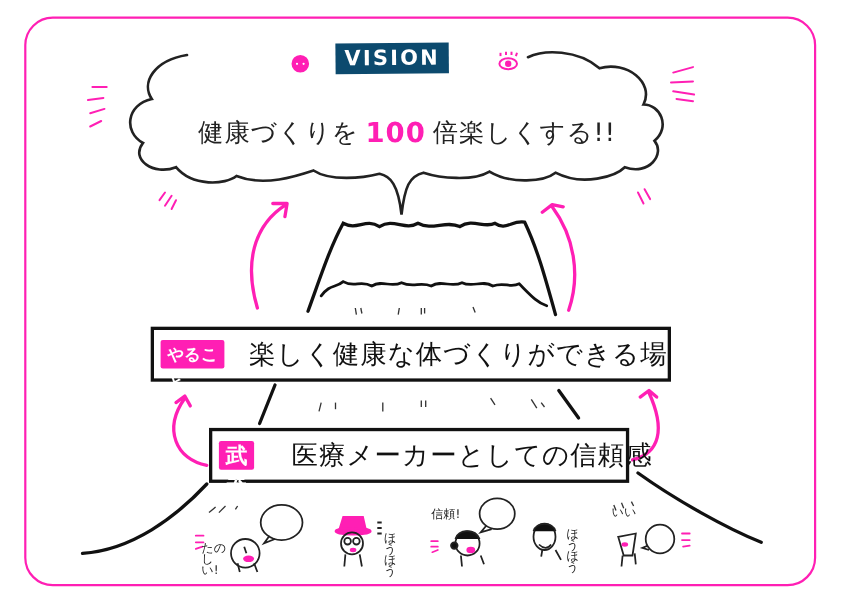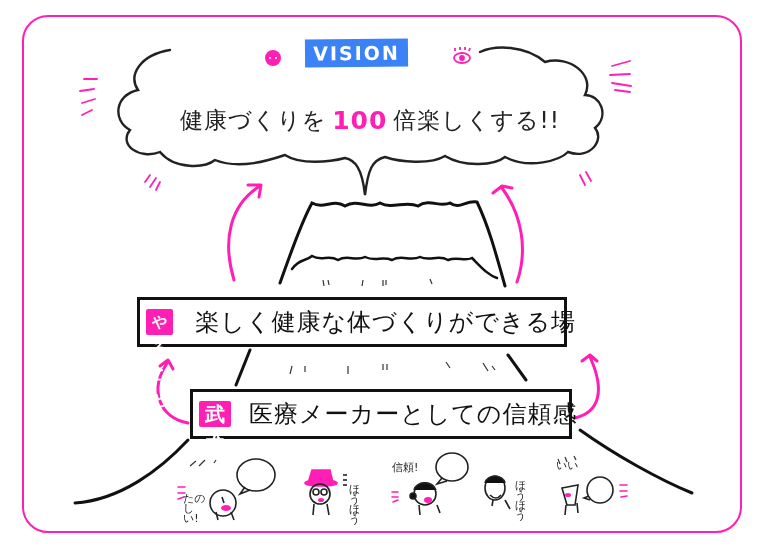--- a/index.html
+++ b/index.html
@@ -1,28 +1,28 @@
 <!DOCTYPE html>
 <html><head>
 <meta charset="utf-8">
 <style>
   html,body{margin:0;padding:0;background:#ffffff;}
   body{width:768px;height:555px;position:relative;overflow:hidden;font-family:"DejaVu Sans","Liberation Sans",sans-serif;}
   .frame{position:absolute;left:22px;top:15px;width:720px;height:518px;border:2px solid #ff1fb4;border-radius:26px;box-sizing:border-box;}
   svg.art{position:absolute;left:0;top:0;}
-  .vision-badge{position:absolute;left:305px;top:39px;width:103px;height:28px;background:#3b82f6;color:#fff;font-weight:bold;font-size:19px;letter-spacing:2px;text-align:center;line-height:28px;font-family:"DejaVu Sans",sans-serif;transform:rotate(-0.5deg);}
+  .vision-badge{position:absolute;left:305px;top:39px;width:103px;height:28px;background:#0c4a6e;color:#fff;font-weight:bold;font-size:19px;letter-spacing:2px;text-align:center;line-height:28px;font-family:"DejaVu Sans",sans-serif;transform:rotate(-0.5deg);}
   .vision-text{position:absolute;left:170px;top:100px;width:400px;height:40px;display:flex;align-items:center;justify-content:center;font-size:23px;color:#222;font-family:"DejaVu Sans",sans-serif;white-space:nowrap;letter-spacing:1px;}
   .vision-text .hl{color:#ff1fb4;font-weight:bold;font-size:25px;margin:0 6px;}
   .banner{position:absolute;background:#fff;border:3px solid #111;box-sizing:border-box;display:flex;align-items:center;}
   .banner .tag{background:#ff1fb4;color:#fff;font-weight:bold;font-size:15px;padding:0 6px;height:26px;line-height:26px;margin-left:6px;border-radius:2px;}
   .banner .txt{font-size:24px;color:#111;margin-left:22px;letter-spacing:1px;white-space:nowrap;}
-  .b1{left:137px;top:297px;width:430px;height:50px;}
+  .b1{left:137px;top:297px;width:473px;height:50px;}
   .b2{left:190px;top:389px;width:382px;height:50px;}
   .b2 .tag{font-size:20px;}
-  .b2 .txt{margin-left:18px;}
+  .b2 .txt{margin-left:34px;}
   .note{position:absolute;font-size:11px;color:#222;line-height:10px;}
 </style>
 </head>
 <body>
 
 <div class="frame"></div>
 
 <svg class="art" width="768" height="555" viewBox="0 0 768 555">
 
   <path d="M170,50 C140,55 128,75 138,90 C115,95 112,120 130,130 C118,145 140,160 160,152 C175,170 205,168 215,160 C240,170 270,160 285,155 C300,165 330,162 345,158 C355,160 362,168 365,195 C368,170 372,160 385,157 C400,162 430,165 445,156 C465,168 495,165 505,157 C530,170 560,160 568,152 C590,160 605,140 595,128 C610,115 600,95 585,95 C595,75 570,55 545,62 C525,45 495,45 480,52" fill="none" stroke="#222" stroke-width="2.4" stroke-linecap="round"></path>

